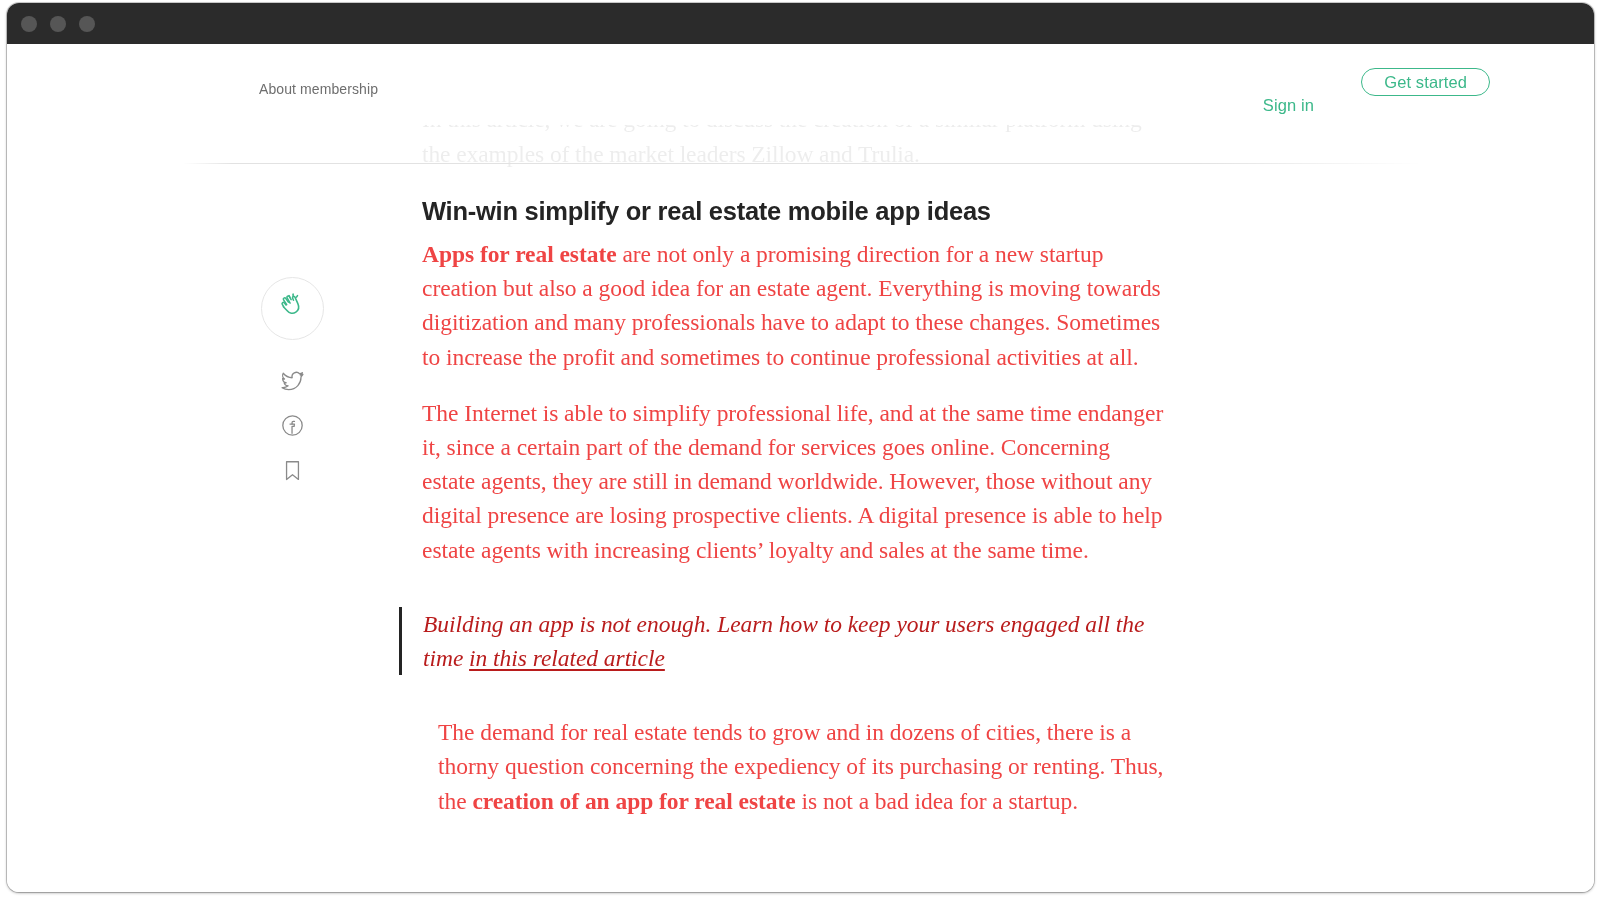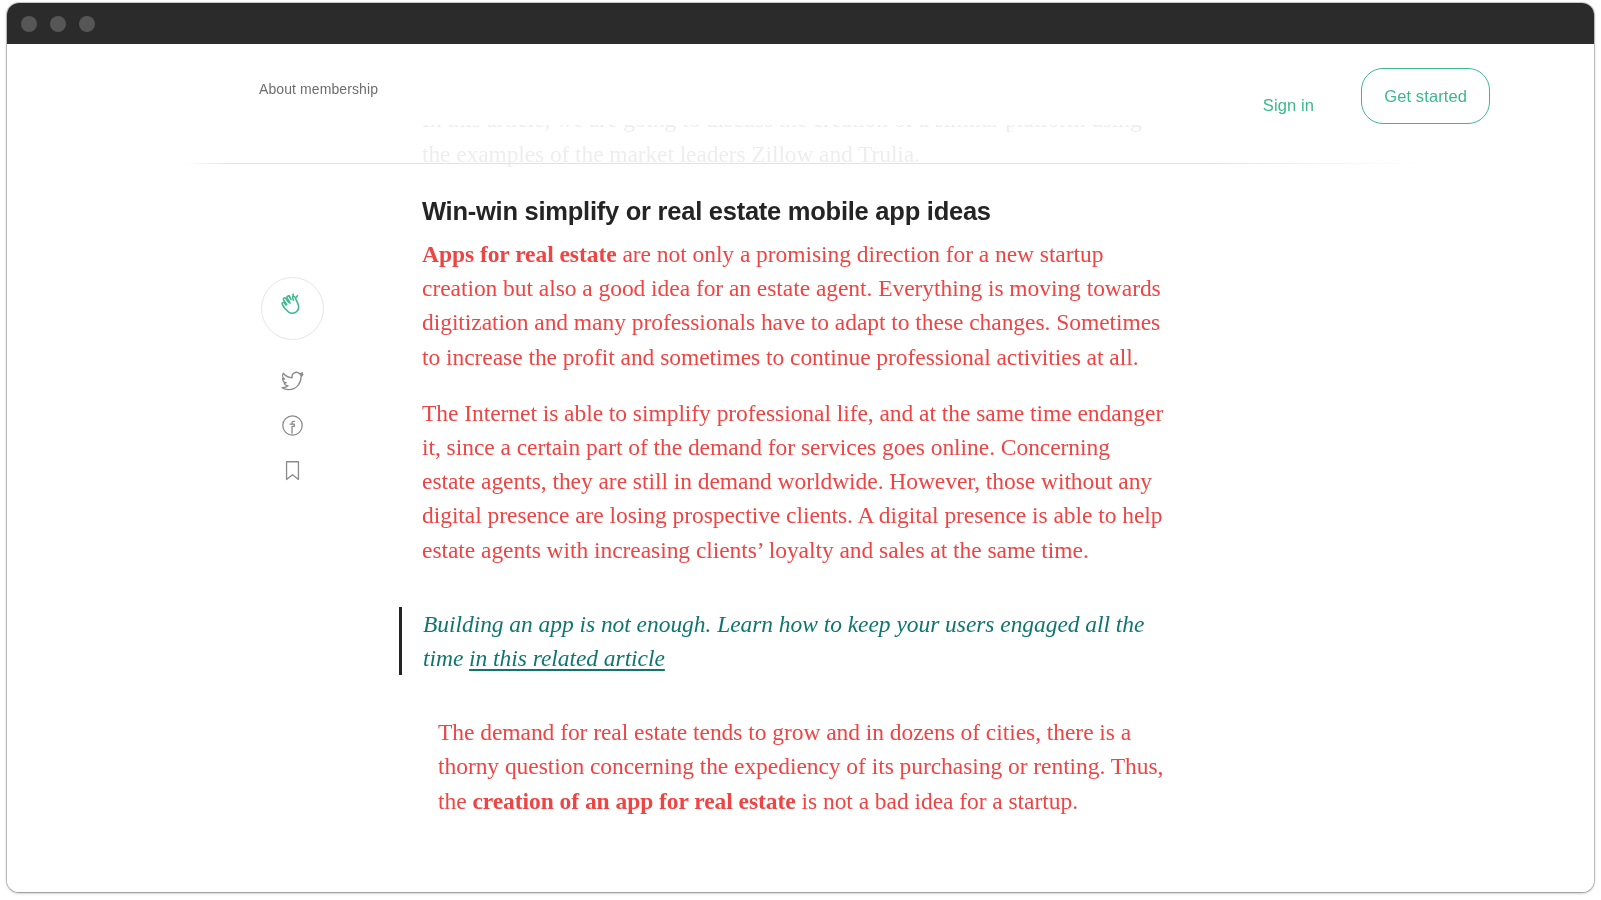--- a/index.html
+++ b/index.html
@@ -103,21 +103,21 @@
     top: 52px;
     font-size: 16.5px;
     color: #3cb88a;
     letter-spacing: .1px;
     cursor: pointer;
   }
   .get-started {
     position: absolute;
     right: 104px;
     top: 24px;
-    height: 56px;
+    height: 28px;
     padding: 0 22px;
     display: flex;
     align-items: center;
     border: 1.6px solid #3cb88a;
     border-radius: 22px;
     color: #3cb88a;
     background: transparent;
     font-size: 16.5px;
     font-family: "Liberation Sans", sans-serif;
     letter-spacing: .1px;
@@ -201,21 +201,21 @@
 
   .pullquote {
     margin-top: 40px;
     margin-left: -23px;
     padding-left: 21px;
     border-left: 3px solid #242424;
     font-family: "Liberation Serif", serif;
     font-style: italic;
     font-size: 23.5px;
     line-height: 34.2px;
-    color: #0f766e;
+    color: #b91c1c;
     letter-spacing: -0.05px;
   }
   .pullquote a {
     color: inherit;
     text-decoration: underline;
     text-underline-offset: 3px;
     cursor: pointer;
   }
   .para-last { margin-top: 40px; margin-left: 16px; }
 </style>

